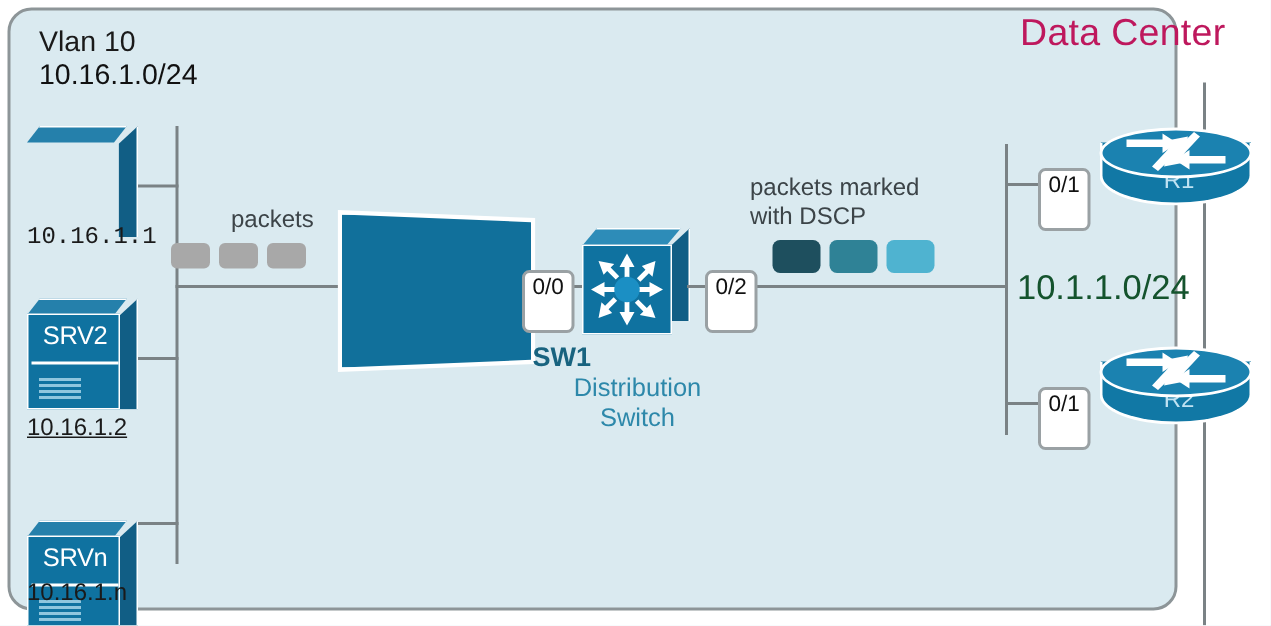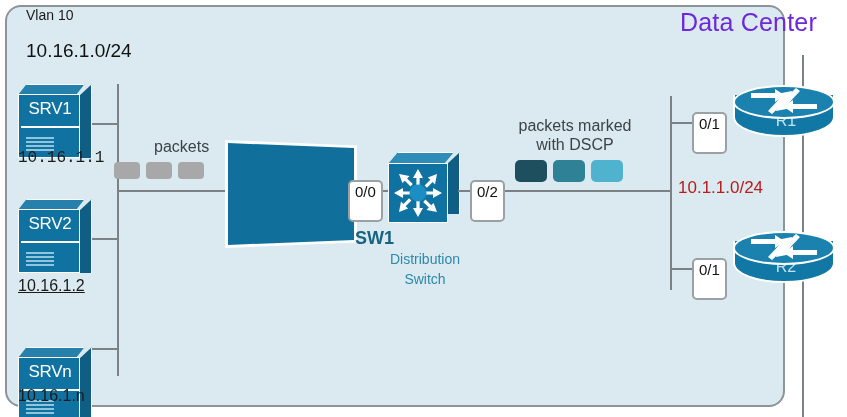--- a/index.html
+++ b/index.html
@@ -25,30 +25,30 @@
     box-sizing: border-box;
     background: #daeaf0;
     border: 2px solid #8d9598;
     border-radius: 16px;
   }
   #dc-title {
     position: absolute;
     right: 30px;
     top: 8px;
     font-size: 25px;
-    color: #6d28d9;
+    color: #be185d;
     letter-spacing: 0.2px;
     white-space: nowrap;
   }
   
   #vlan-label {
     position: absolute;
     left: 26px;
-    top: 7px;
-    font-size: 14px;
+    top: 18px;
+    font-size: 19px;
     color: #1a1a1a;
     white-space: nowrap;
   }
   #vlan-subnet {
     position: absolute;
     left: 26px;
     top: 40px;
     font-size: 19px;
     font-weight: normal;
     color: #111111;
@@ -236,21 +236,21 @@
     font-size: 18px;
     font-weight: bold;
     color: #18637f;
   }
   #sw1-role {
     position: absolute;
     left: 355px;
     top: 249px;
     width: 140px;
     text-align: center;
-    font-size: 14px;
+    font-size: 17px;
     color: #2d88aa;
     line-height: 20px;
   }
   
   .iface {
     position: absolute;
     background: #ffffff;
     border: 2px solid #9aa1a4;
     border-radius: 5px;
     font-size: 15px;
@@ -259,39 +259,39 @@
     padding: 1px 5px 20px;
     box-sizing: border-box;
     min-width: 33px;
   }
   
   #dscp-label {
     position: absolute;
     left: 500px;
     top: 116px;
     width: 150px;
-    text-align: center;
+    text-align: left;
     font-size: 16px;
     color: #3c4448;
     line-height: 19px;
   }
   .dscp {
     position: absolute;
     width: 32px;
     height: 22px;
     border-radius: 5px;
     top: 160px;
   }
   
   #right-subnet {
     position: absolute;
     left: 678px;
     top: 178px;
-    font-size: 17px;
-    color: #b91c1c;
+    font-size: 23px;
+    color: #14532d;
     white-space: nowrap;
   }
   
   .router {
     position: absolute;
     width: 102px;
     height: 62px;
   }
   .rt-body {
     position: absolute;
@@ -341,30 +341,20 @@
 
   <div class="hline" style="left:92px; top:123px; width:27px;"></div>
   <div class="hline" style="left:92px; top:238px; width:27px;"></div>
   <div class="hline" style="left:92px; top:348px; width:27px;"></div>
 
   <div class="hline" style="left:117px; top:190px; width:112px;"></div>
 
   <div class="server" style="left:18px; top:84px;">
     <div class="srv-top"></div>
     <div class="srv-side"></div>
-    <div class="srv-face">
-      <div class="srv-name">SRV1</div>
-      <div class="srv-div"></div>
-      <div class="srv-stripes">
-          <i></i>
-          <i></i>
-          <i></i>
-          <i></i>
-        </div>
-    </div>
   </div>
   <div class="srv-ip" style="left:18px; top:149px;font-family:Liberation Mono, monospace;">10.16.1.1</div>
 
   <div class="server" style="left:18px; top:199px;">
     <div class="srv-top"></div>
     <div class="srv-side"></div>
     <div class="srv-face">
       <div class="srv-name">SRV2</div>
       <div class="srv-div"></div>
       <div class="srv-stripes">

